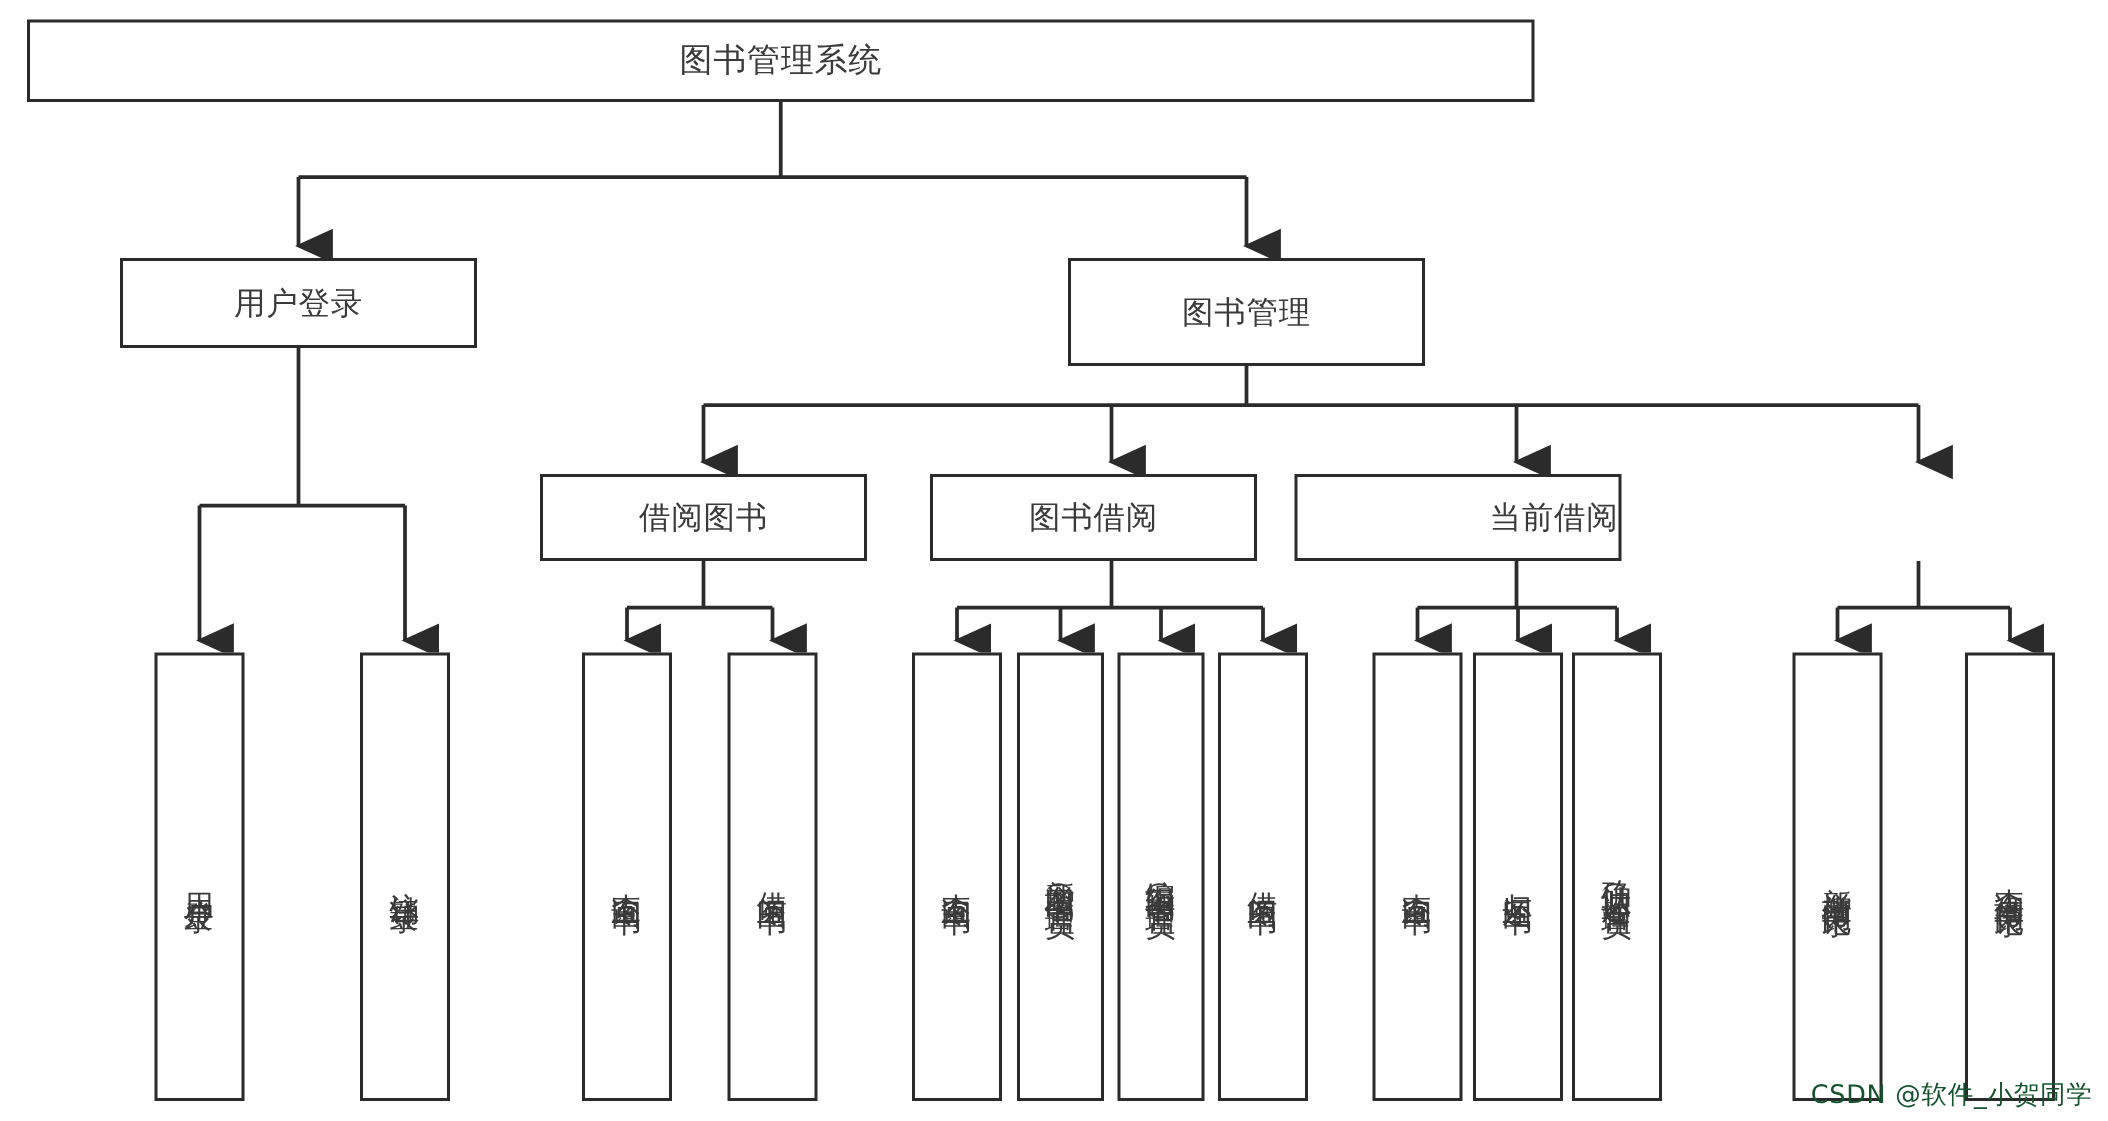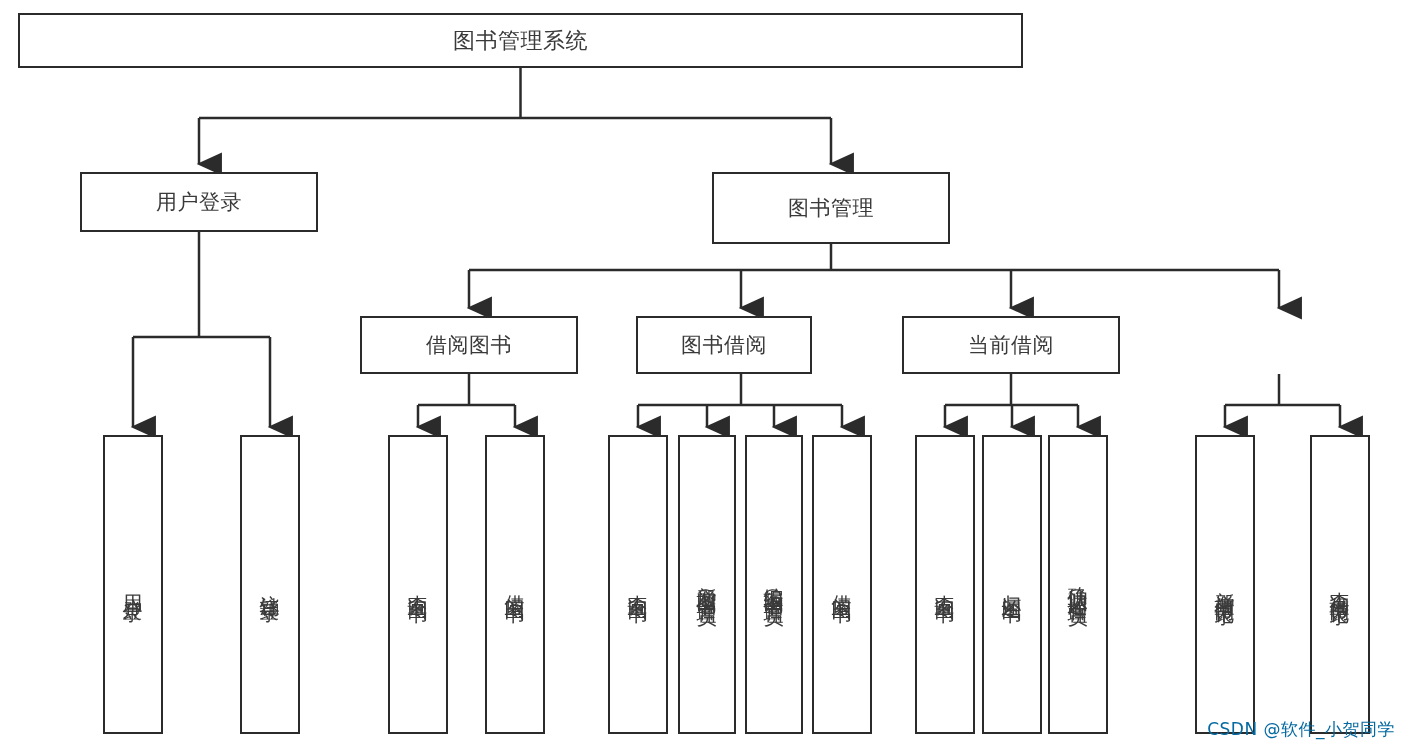--- a/index.html
+++ b/index.html
@@ -52,21 +52,21 @@
     line-height: 1;
   }
   .node.root {
     font-size: 22px;
   }
   .watermark {
     position: absolute;
     right: 10px;
     bottom: 6px;
     font-size: 17px;
-    color: #0369a1;
+    color: #14532d;
     letter-spacing: 0.5px;
     white-space: nowrap;
   }
 </style>
 </head>
 <body>
 
 <div id="canvas">
 
   <svg id="wires" viewBox="0 0 1405 747" width="1405" height="747">
@@ -128,24 +128,24 @@
   <div class="node h" style="left:80px;top:172px;width:238px;height:60px;">
     <span>用户登录</span>
   </div>
   <div class="node h" style="left:712px;top:172px;width:238px;height:72px;">
     <span>图书管理</span>
   </div>
 
   <div class="node h" style="left:360px;top:316px;width:218px;height:58px;">
     <span>借阅图书</span>
   </div>
-  <div class="node h" style="left:636px;top:316px;width:176px;height:58px;">
+  <div class="node h" style="left:620px;top:316px;width:218px;height:58px;">
     <span>图书借阅</span>
   </div>
-  <div class="node h" style="left:902px;top:316px;width:218px;height:58px;">
+  <div class="node h" style="left:863px;top:316px;width:218px;height:58px;justify-content:flex-end;">
     <span>当前借阅</span>
   </div>
 
   <div class="node v" style="left:103px;top:435px;width:60px;height:299px;">
     <span class="vtext">用户登录</span>
   </div>
   <div class="node v" style="left:240px;top:435px;width:60px;height:299px;">
     <span class="vtext">注销登录</span>
   </div>
 

